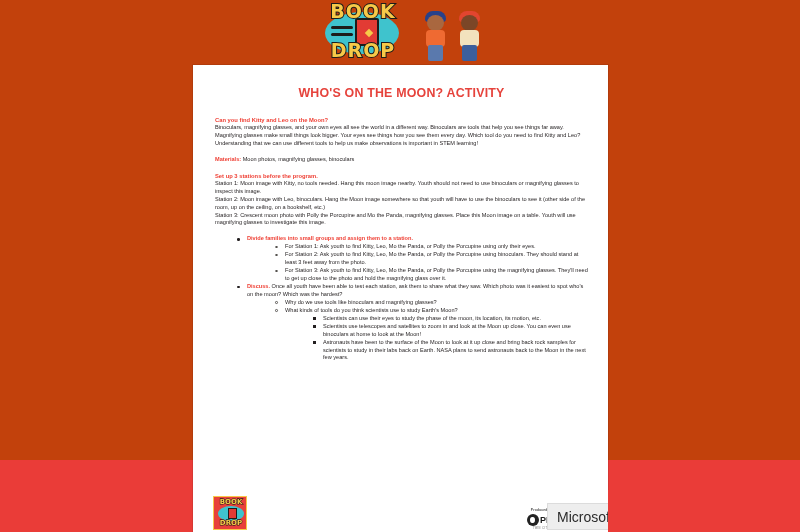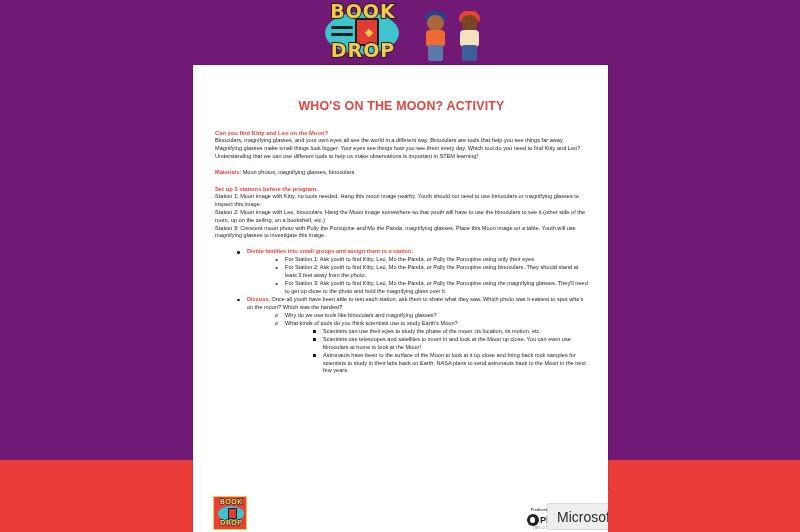--- a/index.html
+++ b/index.html
@@ -10,21 +10,21 @@
     width: 800px;
     height: 532px;
     overflow: hidden;
     background: #ea3c38;
     font-family: "Liberation Sans", sans-serif;
   }
   .viewer {
     position: relative;
     width: 800px;
     height: 460px;
-    background: #701a75;
+    background: #c2410c;
   }
 
   
   .logo-band {
     position: absolute;
     left: 0; top: 0;
     width: 800px;
     height: 65px;
     display: flex;
     align-items: center;
@@ -128,21 +128,21 @@
     color: #231f20;
     font-size: 5.6px;
     line-height: 1.42;
   }
   .doc-title {
     text-align: center;
     color: #e6433c;
     font-weight: bold;
     font-size: 12.4px;
     letter-spacing: 0.2px;
-    margin: 17px 0 13px 0;
+    margin: 4px 0 13px 0;
   }
   .red-head {
     color: #ef4136;
     font-weight: bold;
     font-size: 5.8px;
     margin: 0;
   }
   p.body-para { margin: 0 0 0 0; }
   .spacer { height: 8px; }
   .inline-red {

